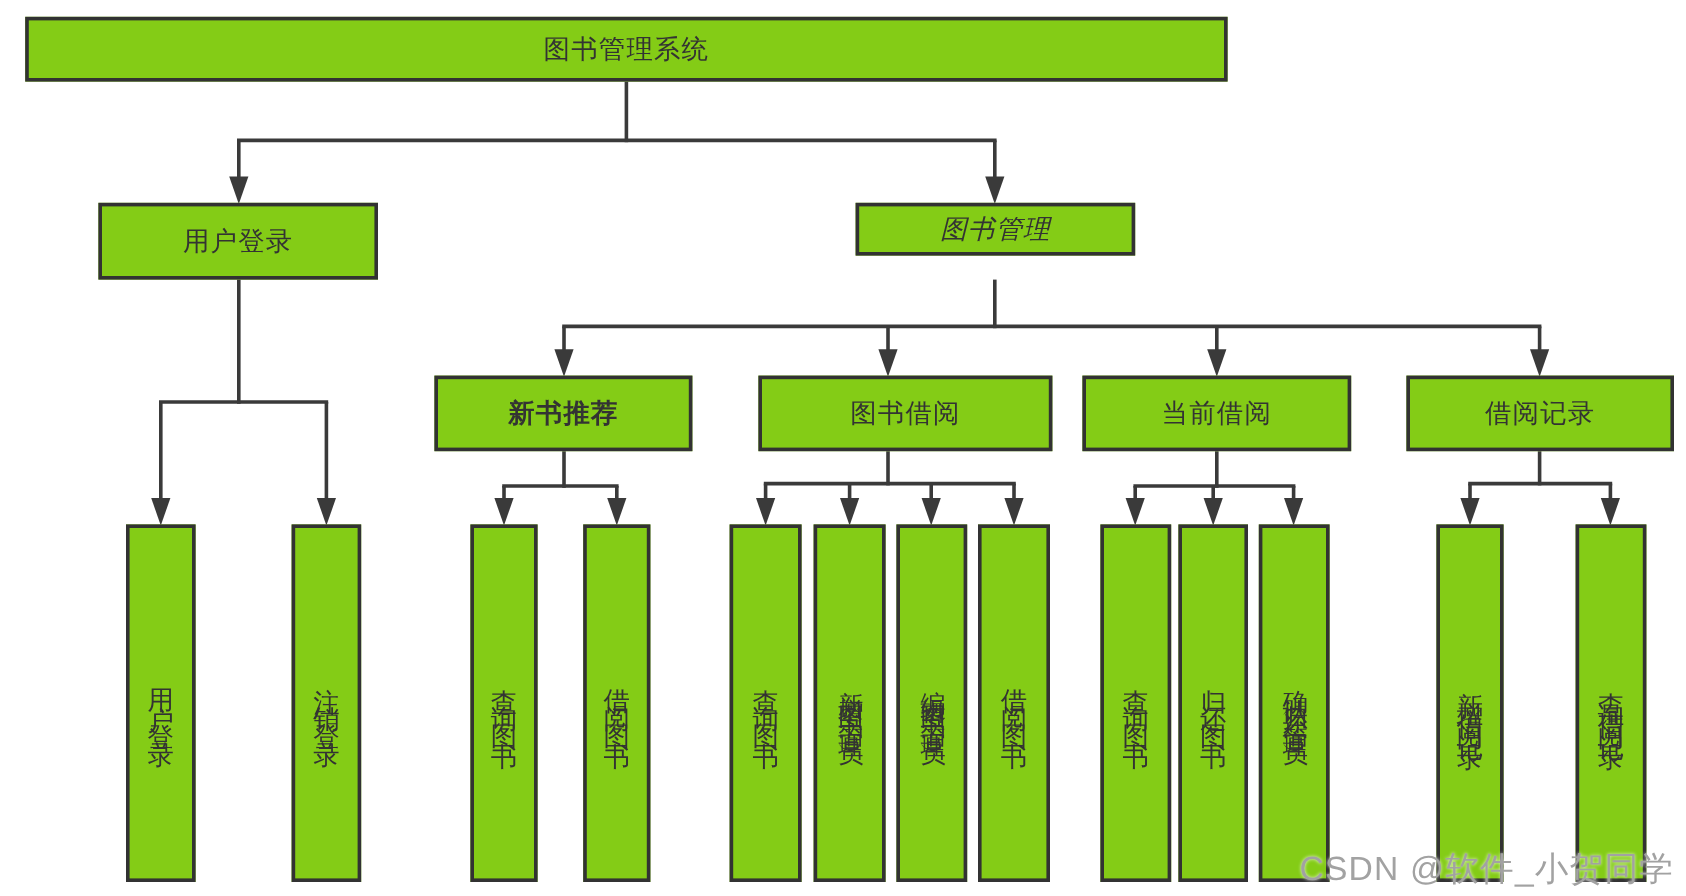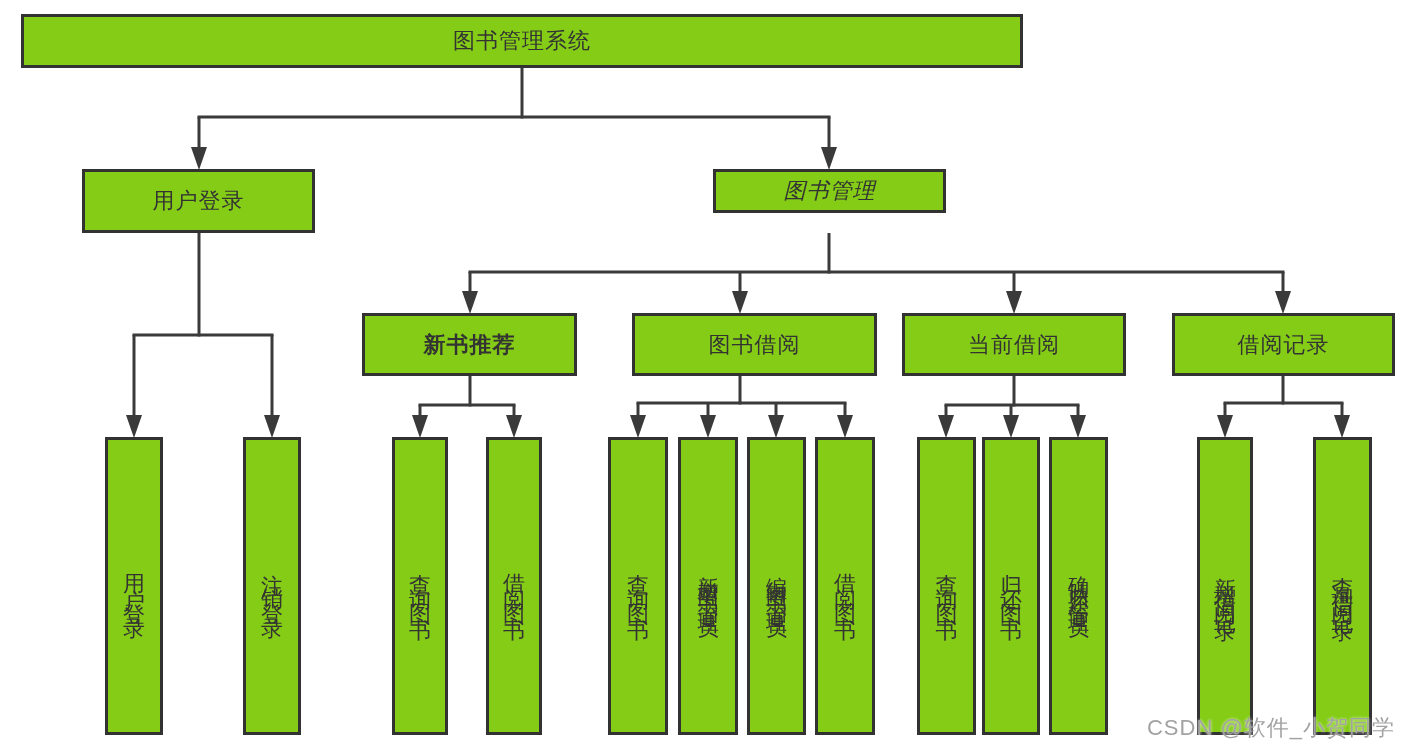--- a/index.html
+++ b/index.html
@@ -30,21 +30,21 @@
   .node.h { font-size: 22px; letter-spacing: 1px; }
   .node.v {
     writing-mode: vertical-rl;
     text-orientation: mixed;
     font-size: 22px;
   }
   .watermark {
     position: absolute;
     right: 10px;
     bottom: 4px;
-    font-size: 22px;
+    font-size: 28px;
     letter-spacing: 1px;
     text-shadow: 0 0 3px rgba(255,255,255,0.85);
     z-index: 5;
     white-space: nowrap;
   }
 </style>
 </head>
 <body>
 
 <div class="canvas">

